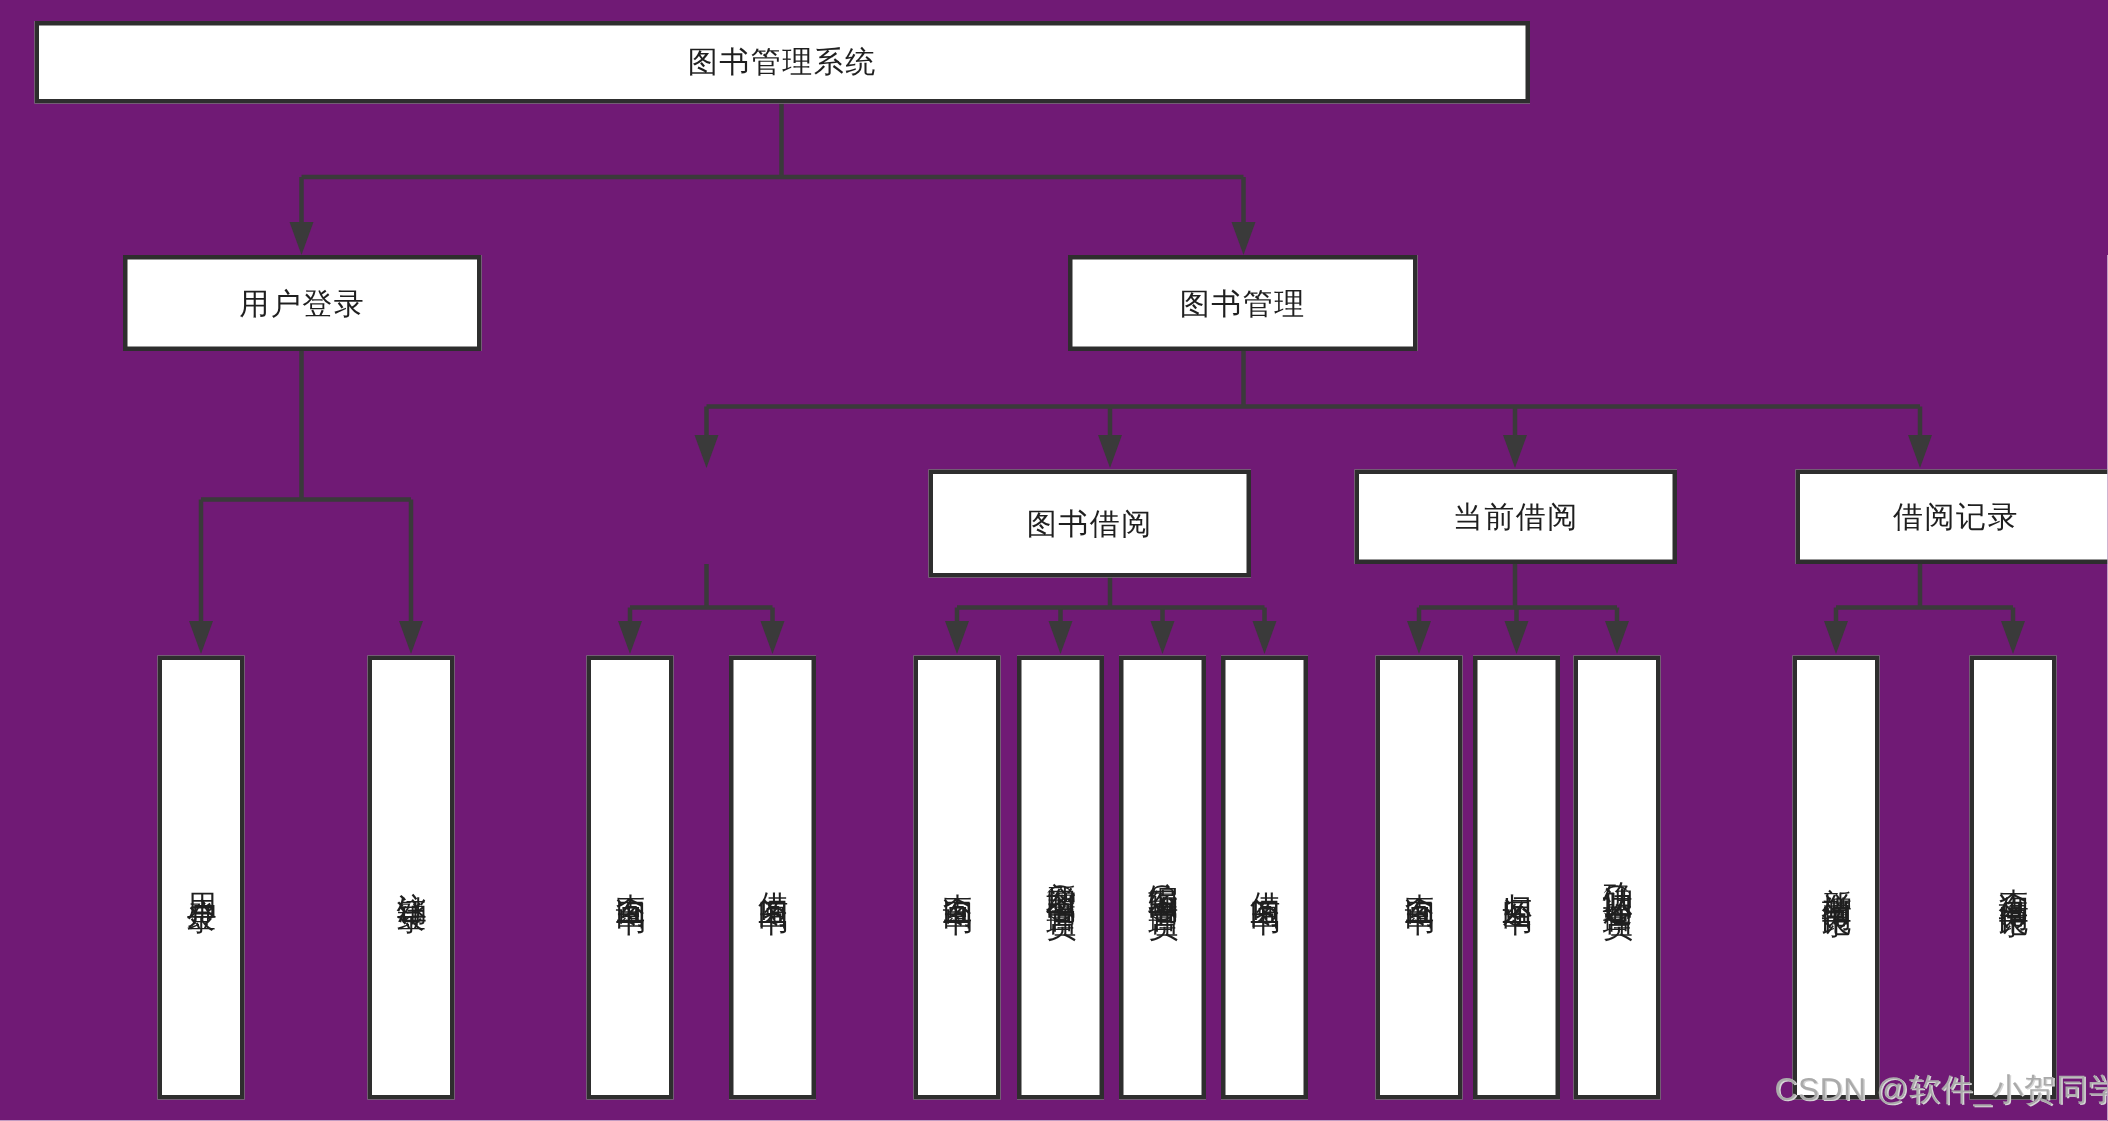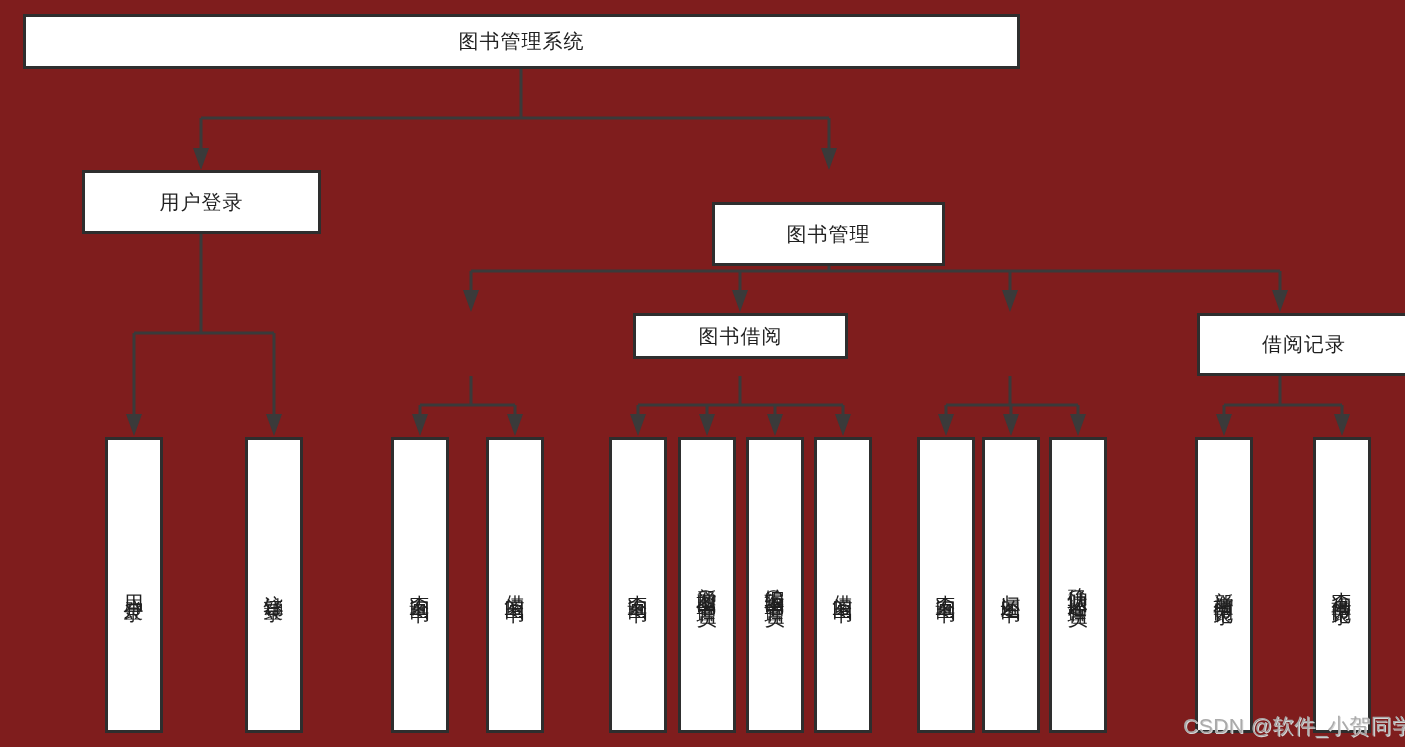--- a/index.html
+++ b/index.html
@@ -4,21 +4,21 @@
 <style>
   html, body {
     margin: 0;
     padding: 0;
     background: #ffffff;
   }
   .canvas {
     position: relative;
     width: 1405px;
     height: 747px;
-    background: #7f1d1d;
+    background: #701a75;
     overflow: hidden;
     font-family: "Liberation Sans", "DejaVu Sans", sans-serif;
   }
   .connectors {
     position: absolute;
     left: 0;
     top: 0;
     width: 1405px;
     height: 747px;
     pointer-events: none;
@@ -87,23 +87,24 @@
       <polygon points="1003,414 1019,414 1011,436"></polygon>
       <polygon points="1070,414 1086,414 1078,436"></polygon>
       <polygon points="1216,414 1232,414 1224,436"></polygon>
       <polygon points="1334,414 1350,414 1342,436"></polygon>
     </g>
   </svg>
 
   <div class="box h" style="left:23px; top:14px; width:997px; height:55px;">图书管理系统</div>
 
   <div class="box h" style="left:82px; top:170px; width:239px; height:64px;">用户登录</div>
-  <div class="box h" style="left:712px; top:170px; width:233px; height:64px;margin-top:32px;">图书管理</div>
+  <div class="box h" style="left:712px; top:170px; width:233px; height:64px;">图书管理</div>
 
-  <div class="box h" style="left:633px; top:313px; width:215px; height:46px;">图书借阅</div>
+  <div class="box h" style="left:619px; top:313px; width:215px; height:72px;">图书借阅</div>
+  <div class="box h" style="left:903px; top:313px; width:215px; height:63px;">当前借阅</div>
   <div class="box h" style="left:1197px; top:313px; width:214px; height:63px;">借阅记录</div>
 
   <div class="box v" style="left:105px; top:437px; width:58px; height:296px;">用户登录</div>
   <div class="box v" style="left:245px; top:437px; width:58px; height:296px;">注销登录</div>
 
   <div class="box v" style="left:391px; top:437px; width:58px; height:296px;">查询图书</div>
   <div class="box v" style="left:486px; top:437px; width:58px; height:296px;">借阅图书</div>
 
   <div class="box v" style="left:609px; top:437px; width:58px; height:296px;">查询图书</div>
   <div class="box v" style="left:678px; top:437px; width:58px; height:296px;">新增图书（管理员）</div>

